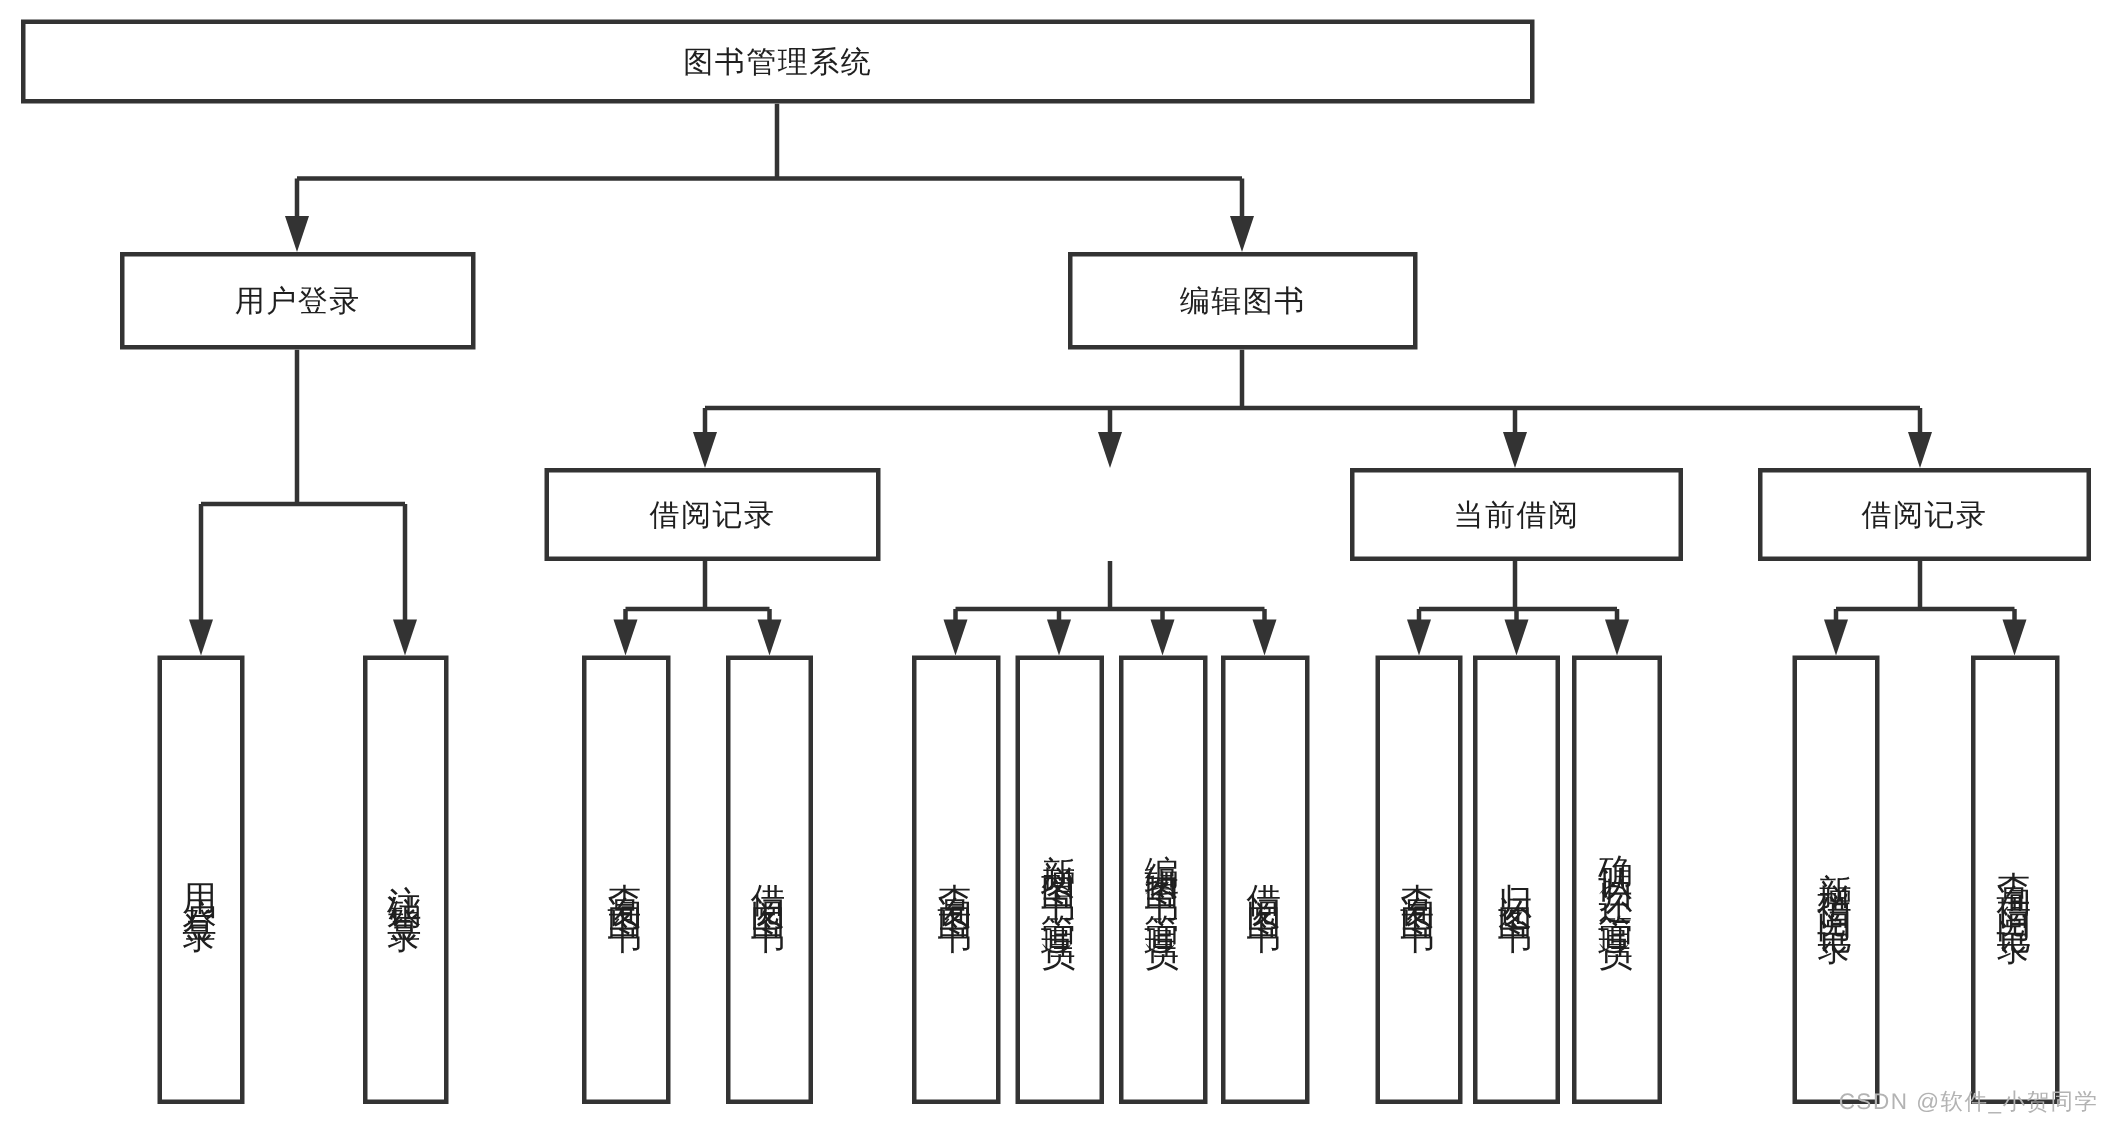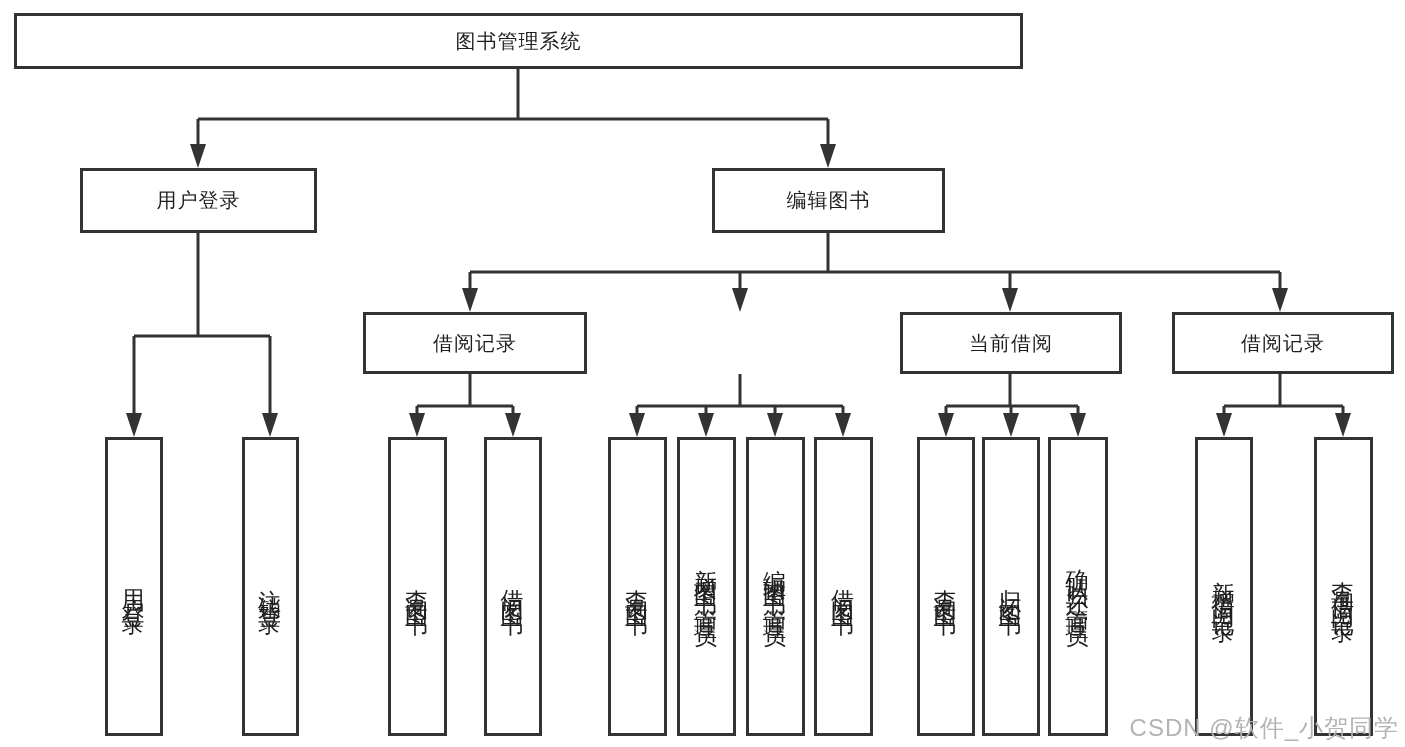--- a/index.html
+++ b/index.html
@@ -51,21 +51,21 @@
     writing-mode: vertical-rl;
     text-orientation: mixed;
     font-size: 23px;
     letter-spacing: 8px;
     white-space: normal;
   }
   .watermark {
     position: absolute;
     right: 6px;
     bottom: 3px;
-    font-size: 24px;
+    font-size: 15px;
     color: #b3b3b3;
     letter-spacing: 1px;
     z-index: 10;
   }
 </style>
 </head>
 <body>
 
 <div class="stage">
 

